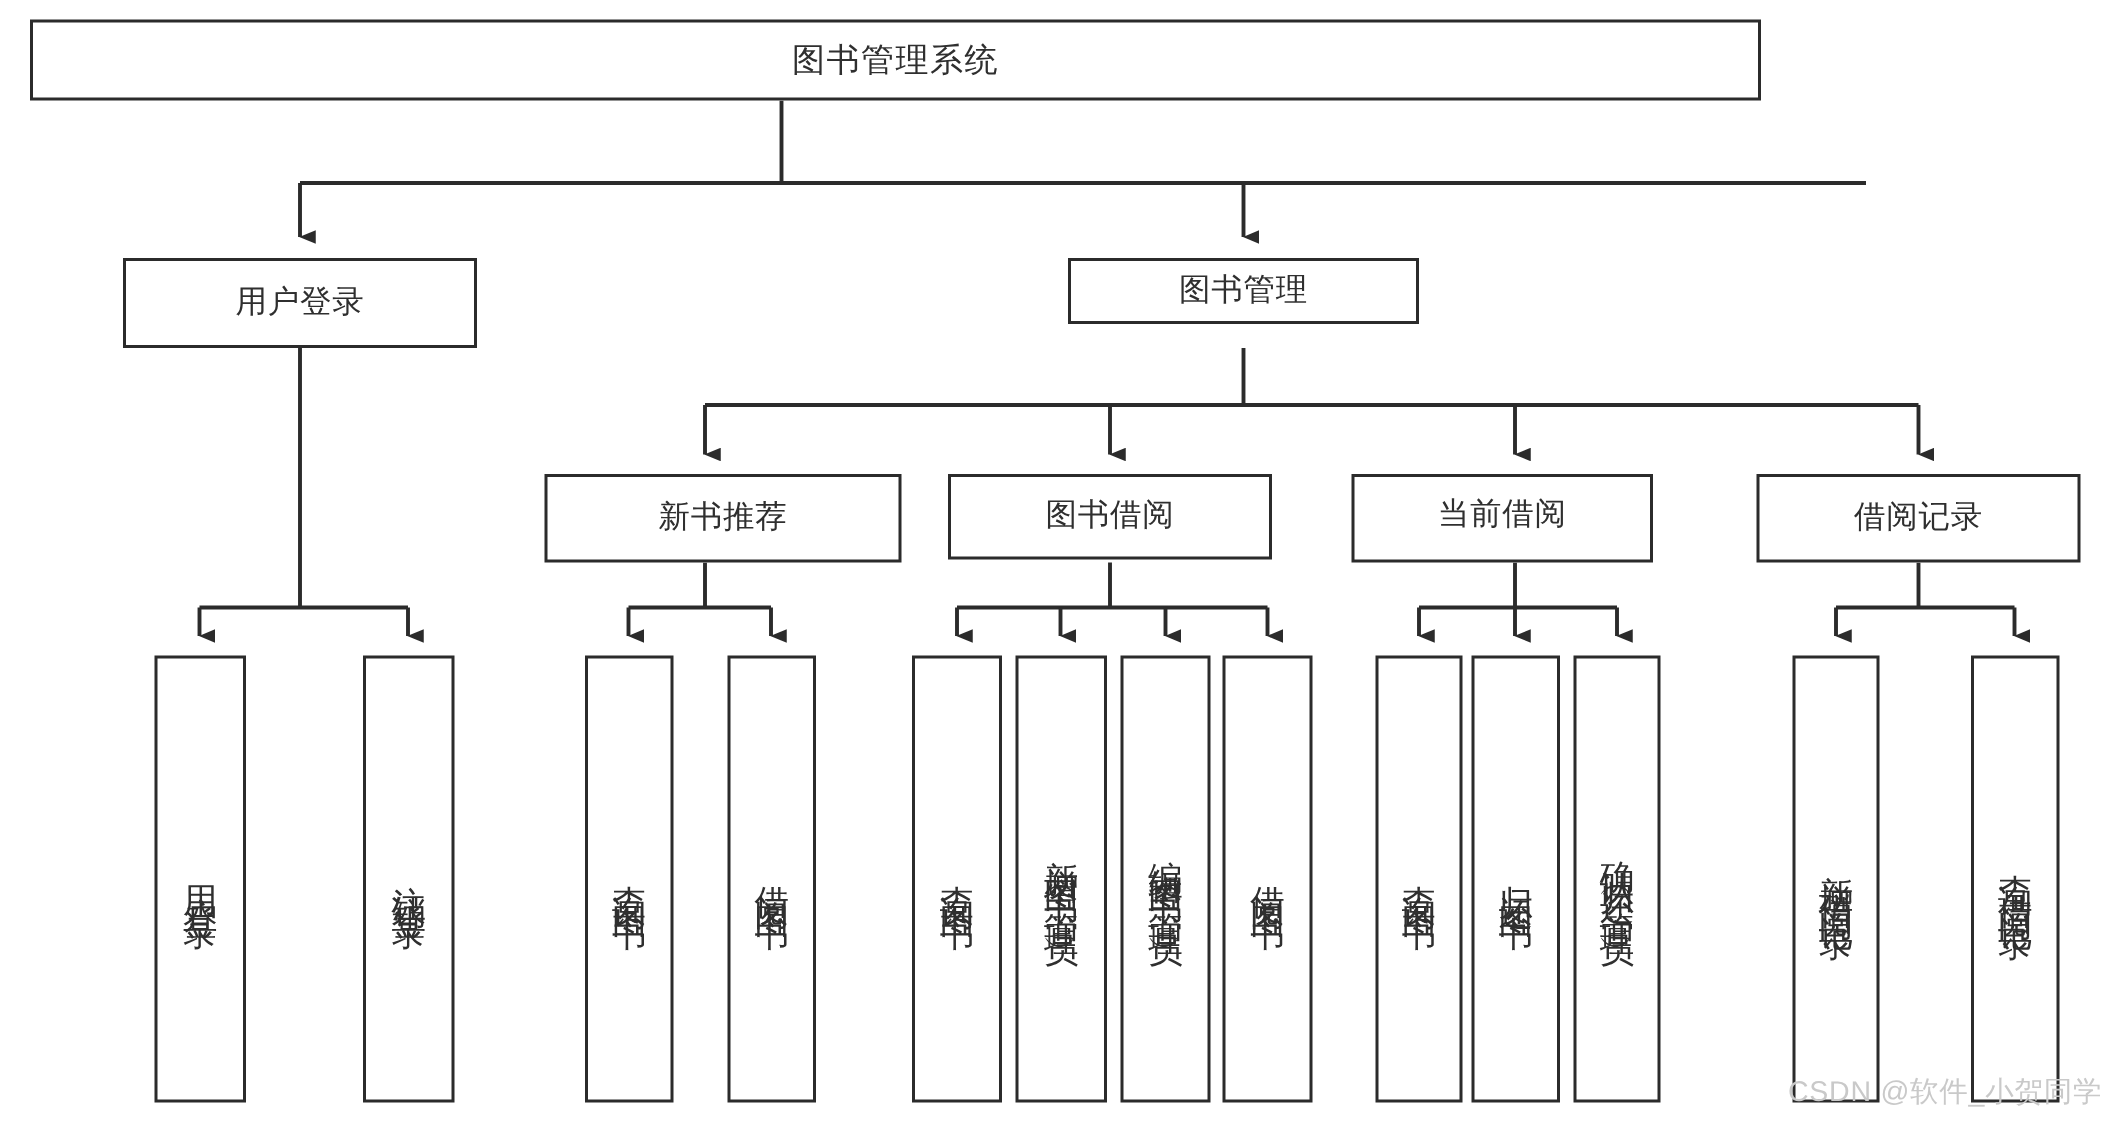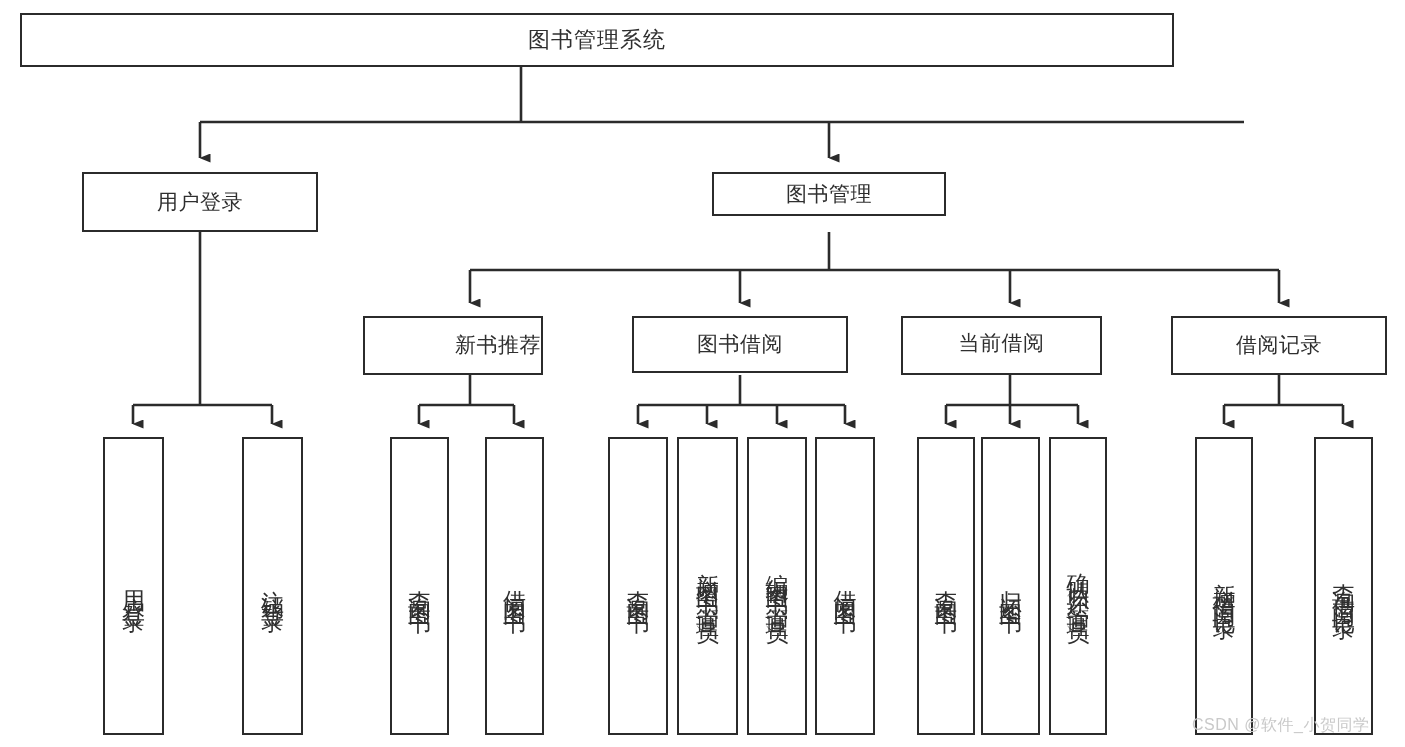--- a/index.html
+++ b/index.html
@@ -41,21 +41,21 @@
     text-orientation:upright;
     font-size:23px;
     line-height:1.0;
     letter-spacing:7px;
     max-height:100%;
   }
 
   .watermark{
     position:absolute;
     color:#c9c9c9;
-    font-size:16px;
+    font-size:19px;
     letter-spacing:.5px;
     white-space:nowrap;
     z-index:6;
     user-select:none;
   }
 </style>
 </head>
 <body>
 
 <div id="stage">
@@ -115,21 +115,21 @@
     <span class="txt">图书管理系统</span>
   </div>
 
   <div class="node h-node" style="left:82px;top:172px;width:236px;height:60px;">
     <span class="txt">用户登录</span>
   </div>
   <div class="node h-node" style="left:712px;top:172px;width:234px;height:44px;">
     <span class="txt">图书管理</span>
   </div>
 
-  <div class="node h-node" style="left:363px;top:316px;width:180px;height:59px;justify-content:flex-end;">
+  <div class="node h-node" style="left:363px;top:316px;width:238px;height:59px;">
     <span class="txt">新书推荐</span>
   </div>
   <div class="node h-node" style="left:632px;top:316px;width:216px;height:57px;">
     <span class="txt">图书借阅</span>
   </div>
   <div class="node h-node" style="left:901px;top:316px;width:201px;height:59px;font-family:Liberation Mono, monospace;">
     <span class="txt">当前借阅</span>
   </div>
   <div class="node h-node" style="left:1171px;top:316px;width:216px;height:59px;">
     <span class="txt">借阅记录</span>

